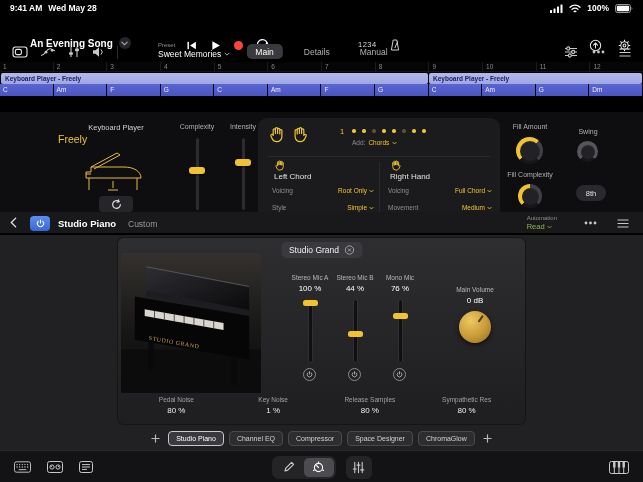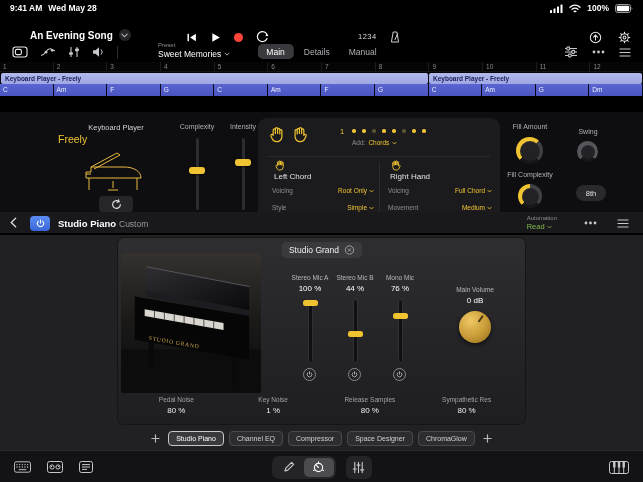--- a/index.html
+++ b/index.html
@@ -11,21 +11,21 @@
   svg { display:block; }
   button { background:none; border:none; color:inherit; font:inherit; padding:0; cursor:pointer; }
 
   
   .statusbar { position:absolute; top:0; left:0; right:0; height:16px;
                display:flex; justify-content:space-between; align-items:center;
                padding:0 10px; font-size:8.5px; font-weight:bold; color:#fff; }
   .status-left, .status-right { display:flex; align-items:center; gap:6px; }
 
   
-  .toolbar { position:absolute; top:24px; left:0; right:0; height:26px;padding-left:26px; }
+  .toolbar { position:absolute; top:32px; left:0; right:0; height:26px;padding-left:26px; }
   .title-wrap { position:absolute; left:30px; top:5px; display:flex; align-items:center; gap:6px; }
   .song-title { font-size:10px; font-weight:bold; }
   .chev-circle { width:12px; height:12px; border-radius:50%; background:#26262a;
                  display:flex; align-items:center; justify-content:center; color:#b0b0b5; }
   .transport { position:absolute; left:186px; top:0; height:26px; display:flex; align-items:center; gap:13px; }
   .rec-dot { width:9px; height:9px; border-radius:50%; background:#ff453a; display:block; }
   .lcd { position:absolute; left:255px; top:3px; width:94px; height:19px; background:#232327;
          border-radius:4px; display:flex; align-items:center; padding:0 5px; gap:5px; }
   .lcd-pos { font-size:8px; letter-spacing:.3px; white-space:nowrap; }
   .lcd-tempo { font-size:8px; }
@@ -33,21 +33,21 @@
   .countin { position:absolute; left:358px; top:8px; font-size:7.5px; letter-spacing:.5px; color:#d8d8dc; }
   .toolbar-right { position:absolute; right:12px; top:0; height:26px; display:flex; align-items:center; gap:16px; }
 
   
   .controlbar { position:absolute; top:42px; left:0; right:0; height:20px; }
   .cb-icons { position:absolute; left:12px; top:0; height:20px; display:flex; align-items:center; gap:12px; }
   .cb-div { width:1px; height:13px; background:#2c2c30; }
   .preset { position:absolute; left:118px; top:0;margin-left:40px; }
   .preset-label { font-size:6px; color:#8e8e93; }
   .preset-val { display:flex; align-items:center; gap:3px; font-size:8.5px; color:#fff; margin-top:1px; }
-  .tabs { position:absolute; left:50%; transform:translateX(-50%); top:2px; display:flex; gap:1px; }
+  .tabs { position:absolute; left:50%; transform:translateX(-50%); top:2px; display:flex; gap:12px; }
   .tab { padding:2.5px 9px; font-size:8.5px; color:#b0b0b5; border-radius:5px; }
   .tab.active { background:#3a3a3e; color:#fff; }
   .cb-right { position:absolute; right:12px; top:0; height:20px; display:flex; align-items:center; gap:14px; }
 
   
   .ruler { position:absolute; top:62px; left:0; right:0; height:10px; background:#050506;
            display:flex; border-bottom:1px solid #151517; }
   .ruler-cell { flex:1; font-size:6.5px; color:#86868b; padding-left:3px; line-height:10px;
                 border-left:1px solid #1c1c1f; }
   .ruler-cell:first-child { border-left:none; }
@@ -79,21 +79,21 @@
                  box-shadow: inset 0 1px 1px rgba(255,255,255,.06); }
   .pill-8th { position:absolute; left:576px; top:73px; width:30px; height:16px; background:#2a2a2e;
               border-radius:8px; font-size:7.5px; color:#e0e0e4; display:flex; align-items:center; justify-content:center; }
 
   
   .plugin-header { position:absolute; top:212px; left:0; right:0; height:22px; background:#19191b;
                    border-bottom:1px solid #000; }
   .pwr-btn { position:absolute; left:30px; top:3.5px; width:20px; height:15px; border-radius:4px;
              background:linear-gradient(180deg,#5b8df2,#3a66d8); display:flex; align-items:center; justify-content:center; color:#fff; }
   .plugin-name { position:absolute; left:58px; top:6px; font-size:9.5px; font-weight:bold; }
-  .plugin-preset { position:absolute; left:119px; top:7px; font-size:8.5px; color:#98989d; }
+  .plugin-preset { position:absolute; left:128px; top:7px; font-size:8.5px; color:#98989d; }
   .automation-wrap { position:absolute; right:86px; top:3px; text-align:right; }
   .automation-label { font-size:6px; color:#8e8e93; }
   .automation-val { font-size:7.5px; color:#84b84c; display:flex; align-items:center; gap:2px; margin-top:1px; }
 
   
   .plugin-body { position:absolute; top:235px; left:0; right:0; height:192px; background:#212123; }
   .piano-ui { position:absolute; left:118px; top:3px; width:407px; height:186px;
               background:linear-gradient(180deg,#2e2e31 0%,#252528 55%,#1e1e20 100%);
               border-radius:6px; box-shadow:0 0 0 1px #151515; }
   .model-pill { position:absolute; left:50%; transform:translateX(-50%); top:4px; height:16px;

